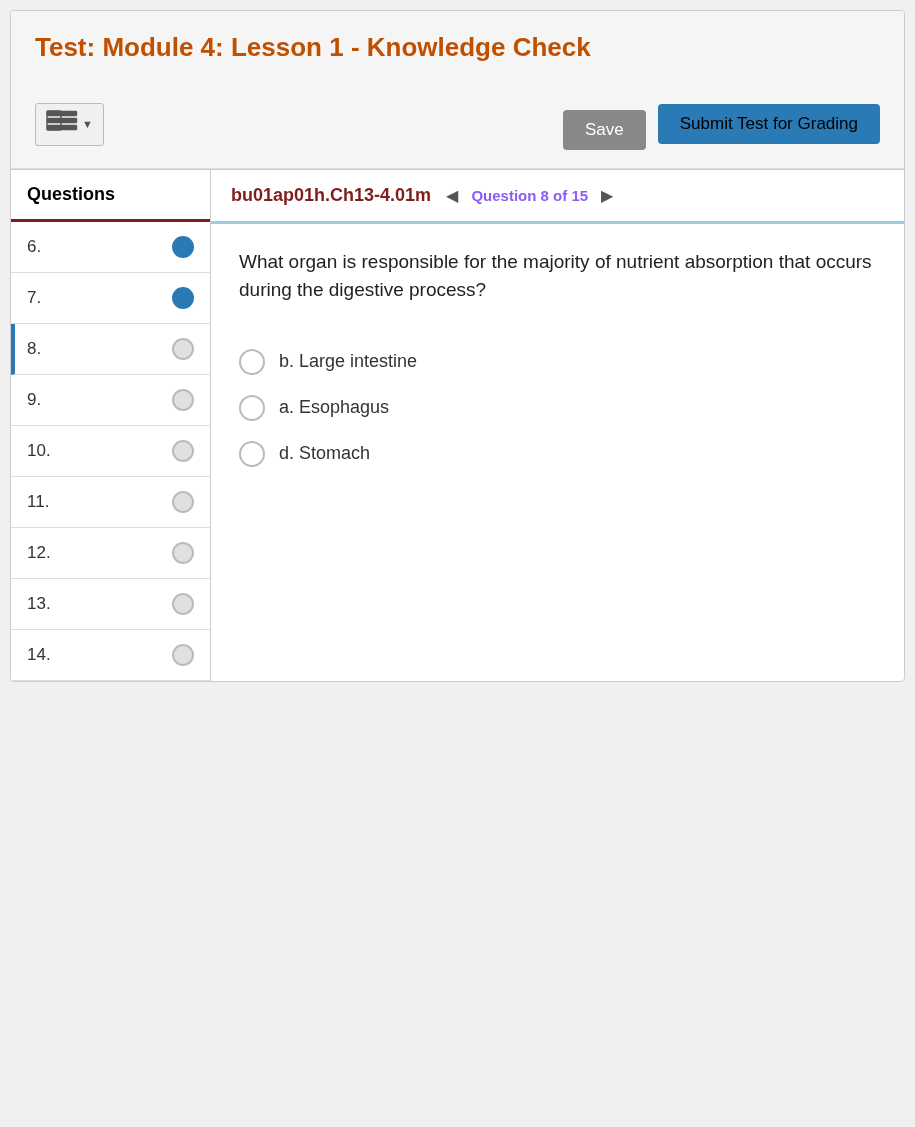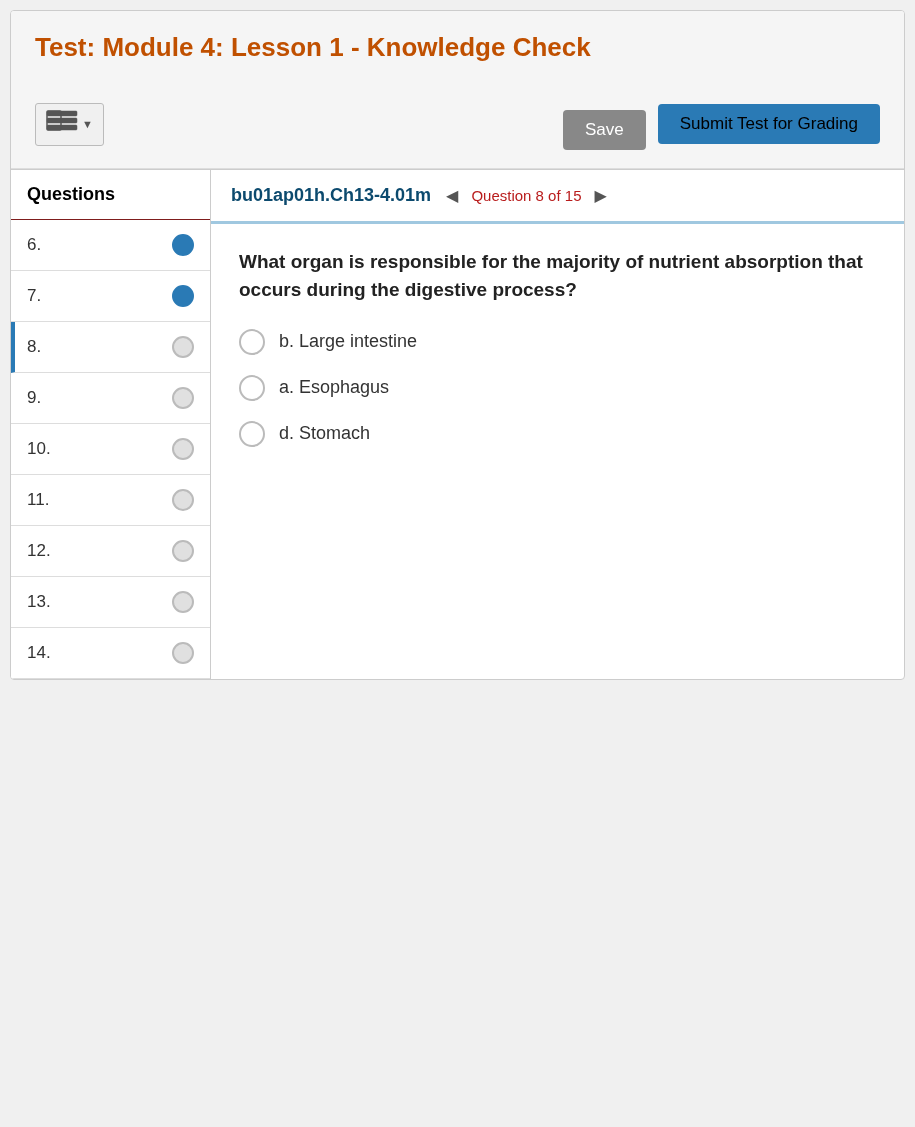--- a/index.html
+++ b/index.html
@@ -93,21 +93,21 @@
       width: 200px;
       min-width: 200px;
       border-right: 1px solid #ccc;
       flex-shrink: 0;
     }
 
     .sidebar-header {
       padding: 14px 16px;
       font-size: 18px;
       font-weight: bold;
-      border-bottom: 1px solid #7f1d1d;
+      border-bottom: 3px solid #7f1d1d;
       background: #fff;
     }
 
     .question-item {
       display: flex;
       align-items: center;
       justify-content: space-between;
       padding: 14px 16px;
       border-bottom: 1px solid #ddd;
       background: #fff;
@@ -152,52 +152,52 @@
       display: flex;
       align-items: center;
       padding: 14px 20px;
       border-bottom: 3px solid #a0c8e0;
       background: #fff;
     }
 
     .question-id {
       font-size: 18px;
       font-weight: bold;
-      color: #0c4a6e;
+      color: #7f1d1d;
     }
 
     .nav-controls {
       display: flex;
       align-items: center;
       gap: 8px;
       margin-left: 10px;
     }
 
     .nav-arrow {
       cursor: pointer;
       font-size: 16px;
       color: #555;
       padding: 2px 5px;
     }
 
     .question-counter {
       font-size: 15px;
-      color: #b91c1c;
+      color: #8b5cf6;
+      font-weight: bold;
     }
 
     .question-body {
       padding: 24px 28px;
     }
 
     .question-text {
       font-size: 19px;
       line-height: 1.5;
       color: #222;
-      margin-bottom: 24px;
-      font-weight: bold;
+      margin-bottom: 44px;
     }
 
     .answer-options {
       display: flex;
       flex-direction: column;
       gap: 20px;
     }
 
     .answer-option {
       display: flex;

